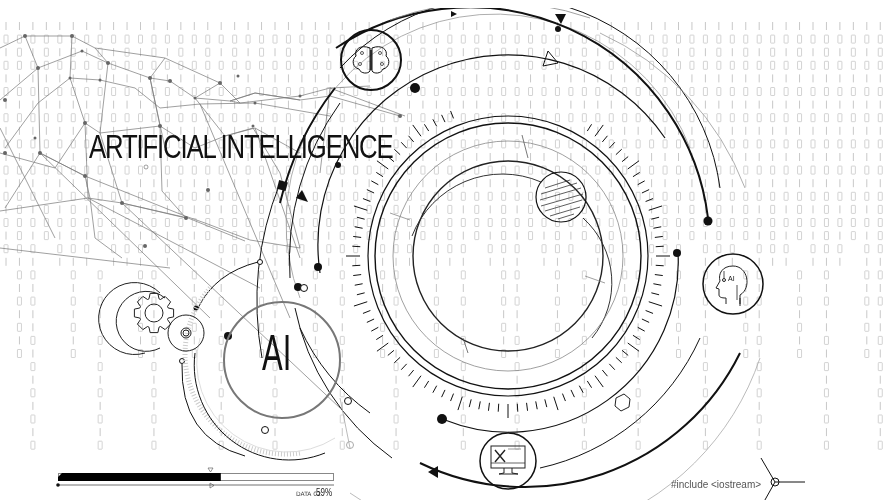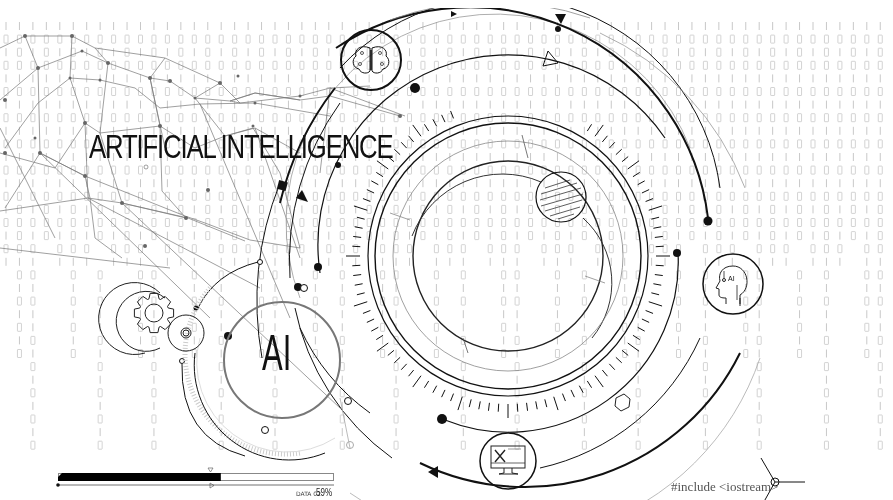--- a/index.html
+++ b/index.html
@@ -9,21 +9,21 @@
     position:absolute; left:89px; top:122px; font-family:"Liberation Sans Narrow","Liberation Sans", sans-serif;
     font-size:33px; color:#111; letter-spacing:-1.5px; transform:scaleX(0.78); transform-origin:left top;
     white-space:nowrap; line-height:1;
   }
   .ai-label {
     position:absolute; left:262px; top:320px; font-family:"Liberation Sans", sans-serif; font-size:50px; color:#111;
     transform:scaleX(0.62); transform-origin:left top; line-height:1;
   }
   .data-label { position:absolute; left:296px; top:482px; font-size:6px; color:#444; font-family:"DejaVu Sans", sans-serif; }
   .data-pct { position:absolute; left:316px; top:479px; font-size:10px; color:#222; font-family:"Liberation Sans", sans-serif; transform:scaleX(0.8); transform-origin:left top;}
-  .code { position:absolute; left:671px; top:471px; font-family:Liberation Serif, serif; font-size:13px; color:#555; }
+  .code { position:absolute; left:671px; top:471px; font-family:Liberation Sans, sans-serif; font-size:10px; color:#555; }
   .progress { position:absolute; left:58px; top:465px; width:276px; height:9px; }
   .progress .track { position:absolute; left:0; top:0; width:274px; height:6px; border:1px solid #888; background:#fff; }
   .progress .fill { position:absolute; left:0; top:0; height:8px; background:#000; clip-path:polygon(4px 0,100% 0,100% 100%,0 100%,0 4px); }
 </style>
 </head>
 <body>
 
 <div id="stage">
   <svg id="grid-svg" width="893" height="500" style="position:absolute;left:0;top:0">
       <line x1="6" y1="14" x2="6" y2="22" stroke="#c8c8c8" stroke-width="1"></line>

